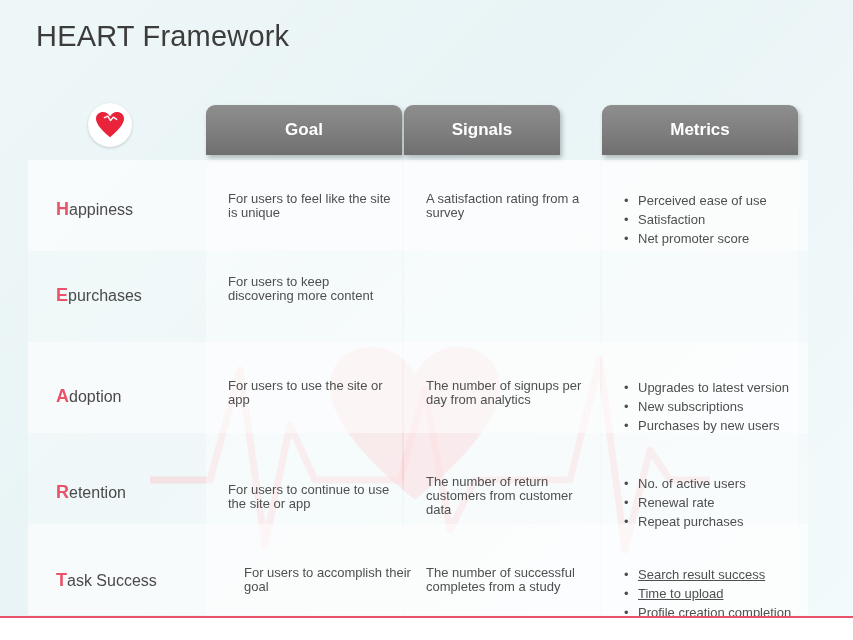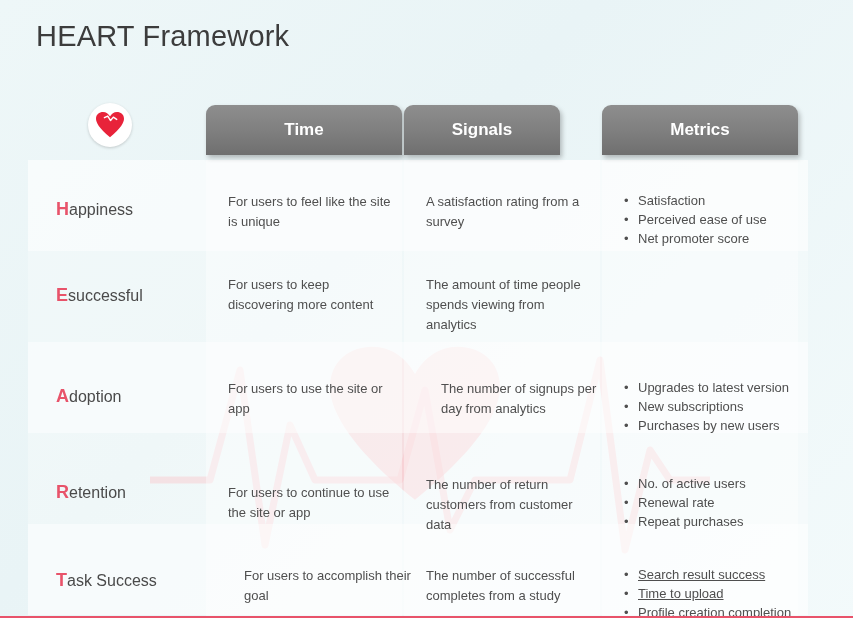--- a/index.html
+++ b/index.html
@@ -117,21 +117,21 @@
     color: #e8536a;
     font-weight: bold;
     font-size: 18px;
   }
 
   
   .cell {
     position: absolute;
     font-size: 13px;
     color: #4f4f4f;
-    line-height: 20px;
+    line-height: 14px;
   }
   .bullets {
     position: absolute;
     font-size: 13px;
     color: #4f4f4f;
     line-height: 17px;
   }
   .bullets div {
     position: relative;
     padding-left: 14px;
@@ -182,51 +182,50 @@
   <div class="col-panel" style="left:602px; width:196px;"></div>
 
   <div class="heart-logo">
     <svg width="28" height="26" viewBox="0 0 100 92">
       <path d="M50 90 C 10 58, 0 36, 0 24 C 0 8, 12 0, 25 0 C 36 0, 45 7, 50 16 C 55 7, 64 0, 75 0 C 88 0, 100 8, 100 24 C 100 36, 90 58, 50 90 Z" fill="#e8233a"></path>
       <path d="M30 20 L42 14 L52 30 L62 18 L74 26" fill="none" stroke="#ffffff" stroke-width="5" stroke-linecap="round" stroke-linejoin="round"></path>
     </svg>
   </div>
 
   <div class="head-tab" style="left:206px; width:196px;">
-    <span>Time</span>
+    <span>Goal</span>
   </div>
   <div class="head-tab" style="left:404px; width:156px;">
     <span>Signals</span>
   </div>
   <div class="head-tab" style="left:602px; width:196px;">
     <span>Metrics</span>
   </div>
 
   <div class="cat-label" style="top:199px;">
     <span class="cap">H</span><span>appiness</span>
   </div>
   <div class="cell" style="left:228px; top:192px; width:168px;">For users to feel like the site is unique</div>
   <div class="cell" style="left:426px; top:192px; width:166px;">A satisfaction rating from a survey</div>
   <div class="bullets" style="left:624px; top:192px; width:176px;">
+    <div>Perceived ease of use</div>
     <div>Satisfaction</div>
-    <div>Perceived ease of use</div>
     <div>Net promoter score</div>
   </div>
 
   <div class="cat-label" style="top:285px;">
-    <span class="cap">E</span><span>successful</span>
+    <span class="cap">E</span><span>purchases</span>
   </div>
   <div class="cell" style="left:228px; top:275px; width:170px;">For users to keep discovering more content</div>
-  <div class="cell" style="left:426px; top:275px; width:166px;">The amount of time people spends viewing from analytics</div>
 
   <div class="cat-label" style="top:386px;">
     <span class="cap">A</span><span>doption</span>
   </div>
   <div class="cell" style="left:228px; top:379px; width:170px;">For users to use the site or app</div>
-  <div class="cell" style="left:426px; top:379px; width:166px;margin-left:15px;">The number of signups per day from analytics</div>
+  <div class="cell" style="left:426px; top:379px; width:166px;">The number of signups per day from analytics</div>
   <div class="bullets" style="left:624px; top:379px; width:180px;">
     <div>Upgrades to latest version</div>
     <div>New subscriptions</div>
     <div>Purchases by new users</div>
   </div>
 
   <div class="cat-label" style="top:482px;">
     <span class="cap">R</span><span>etention</span>
   </div>
   <div class="cell" style="left:228px; top:475px; width:172px;margin-top:8px;">For users to continue to use the site or app</div>

